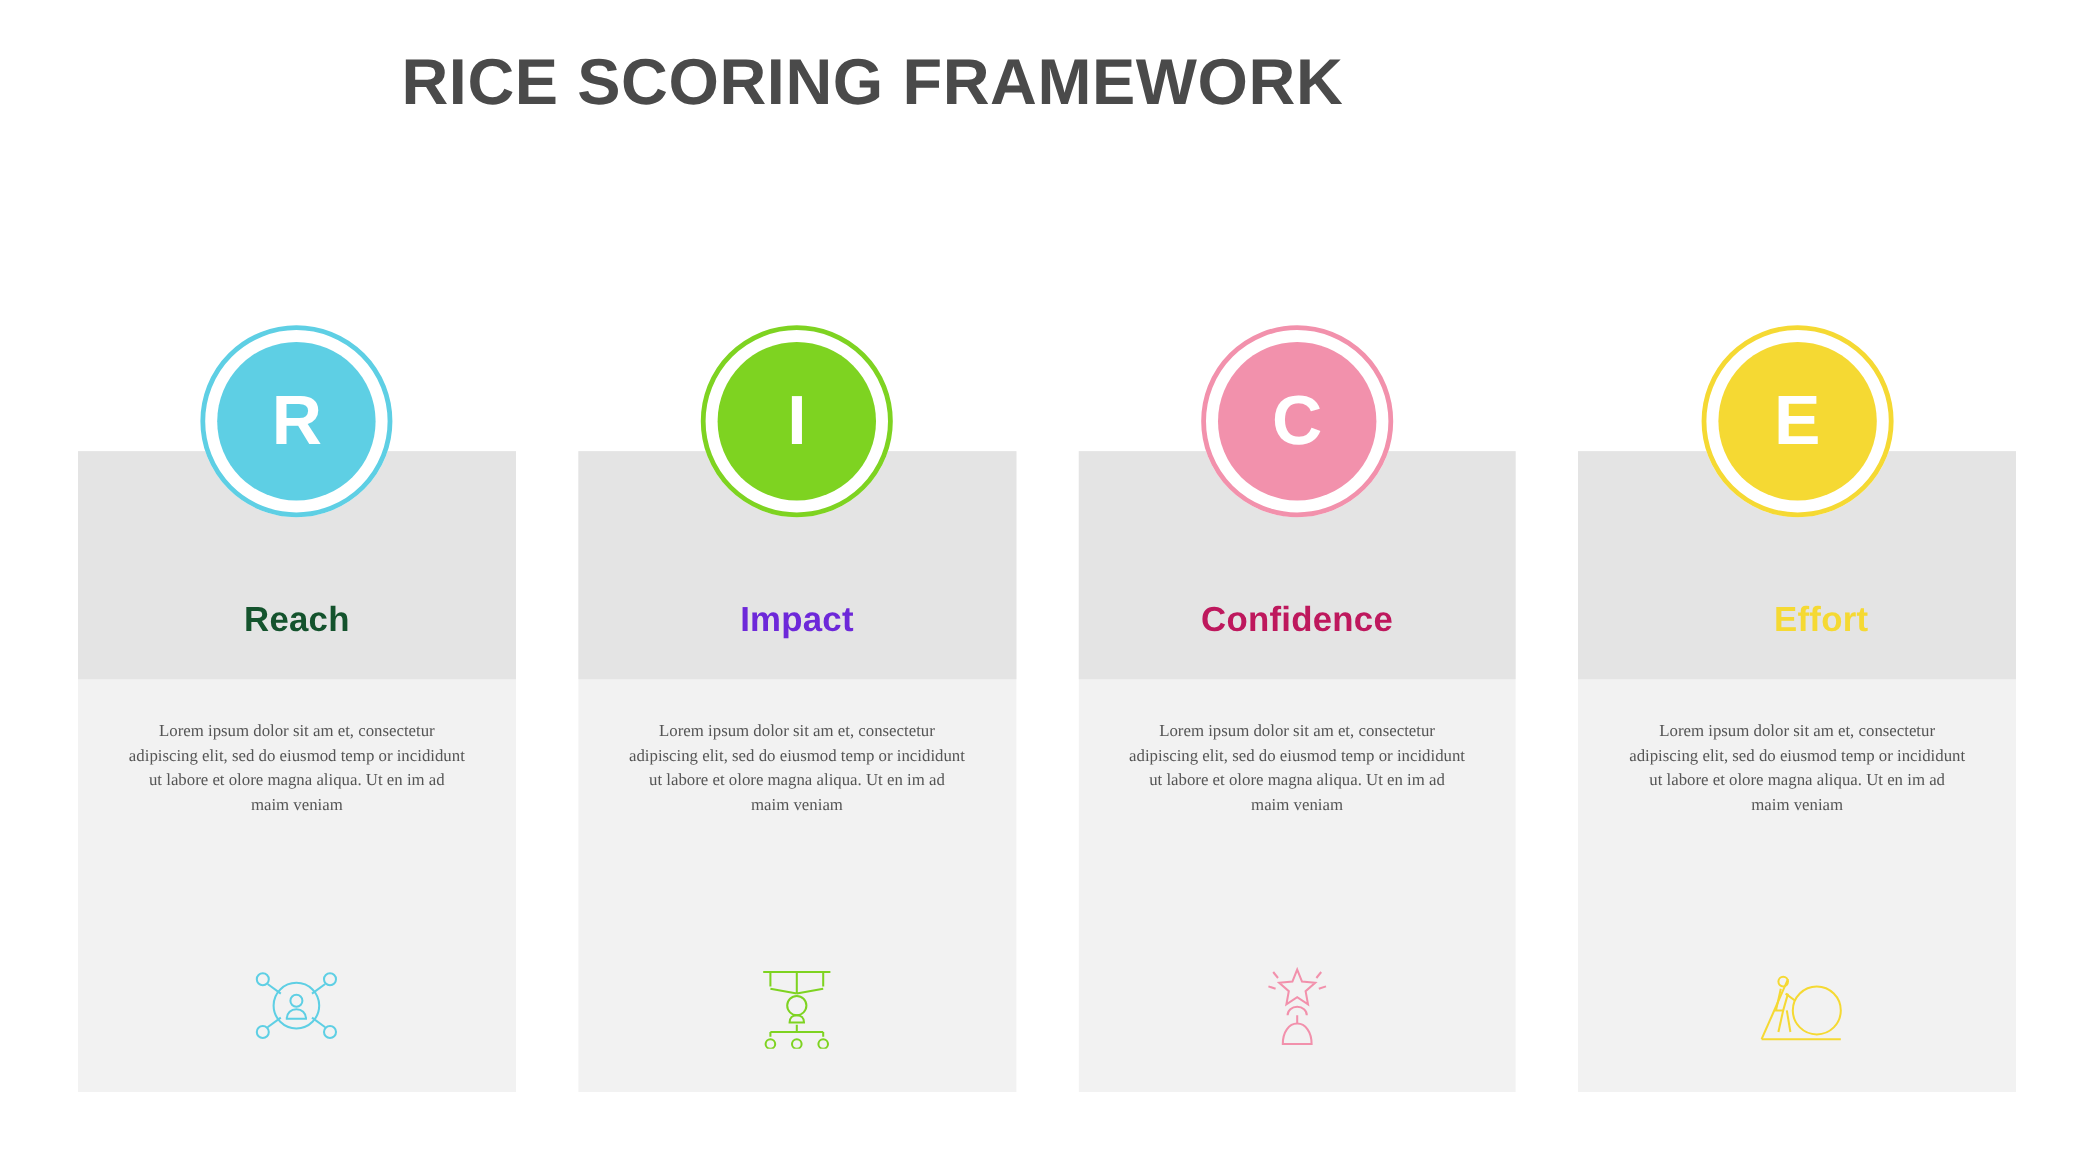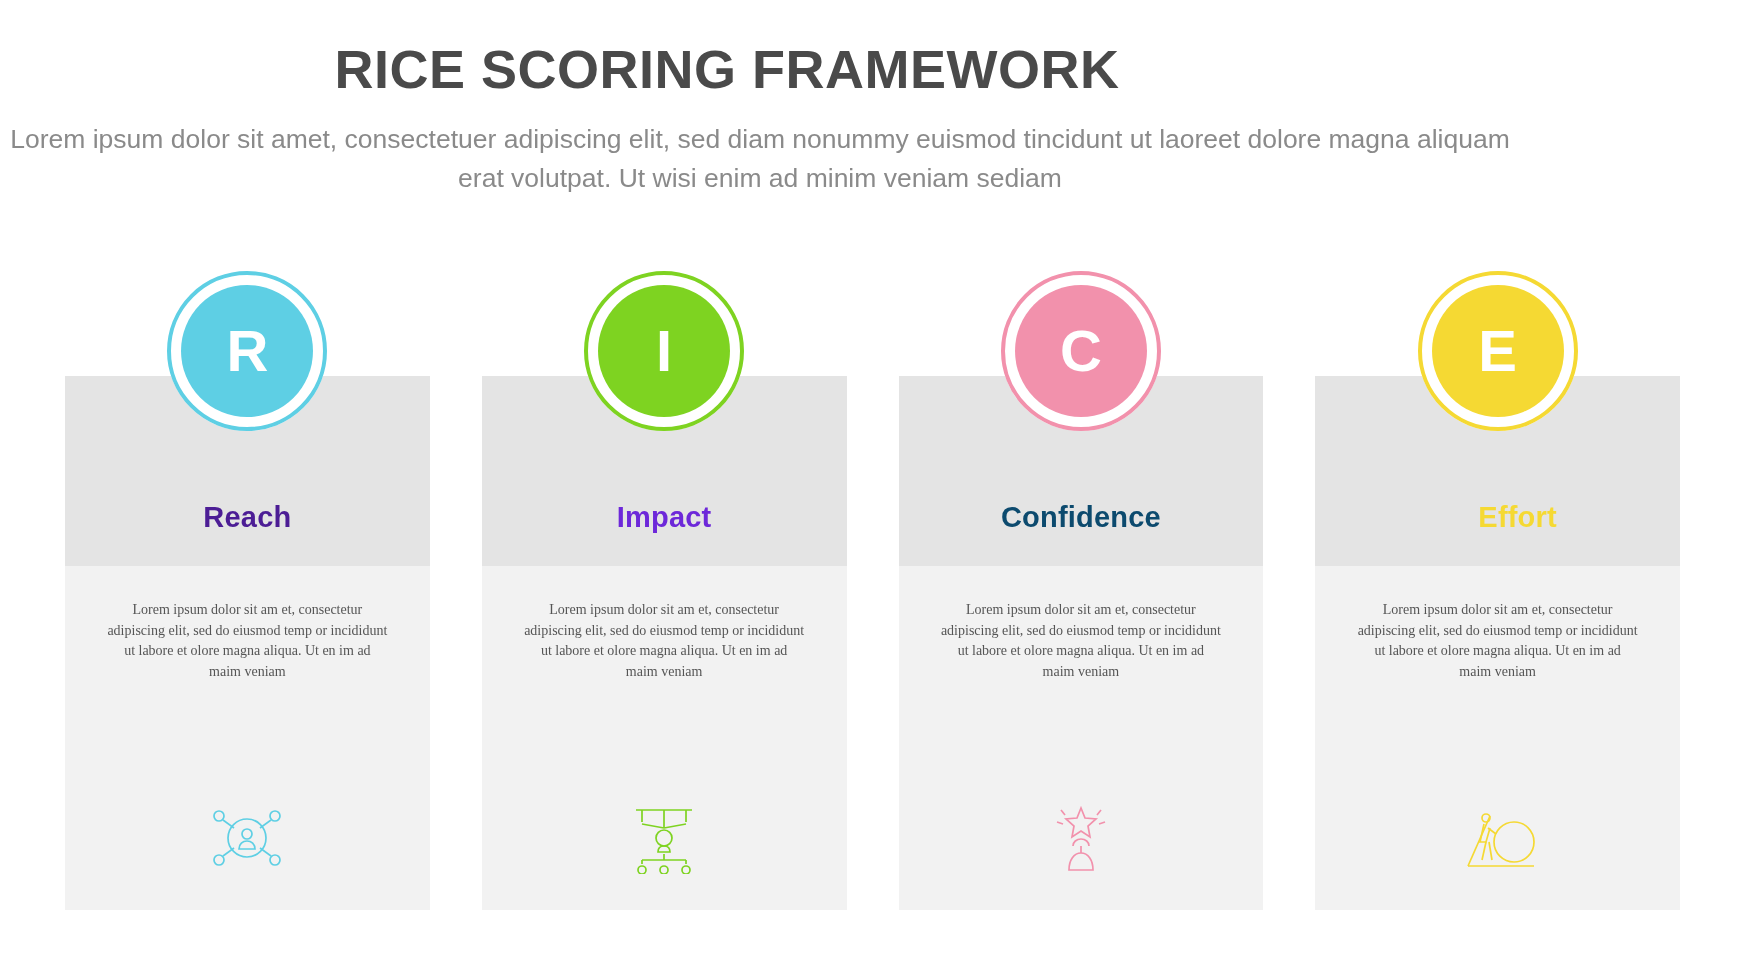--- a/index.html
+++ b/index.html
@@ -126,32 +126,31 @@
     justify-content: center;
   }
 </style>
 </head>
 <body>
 
 <div class="page">
 
   <div class="header">
     <h1 class="title">RICE SCORING FRAMEWORK</h1>
-    <p class="subtitle">Lorem ipsum dolor sit amet, consectetuer adipiscing elit, sed diam nonummy euismod tincidunt ut laoreet dolore magna aliquam erat volutpat. Ut wisi enim ad minim veniam sediam</p>
   </div>
 
   <div class="cards">
 
     <div class="card">
       <div class="card-head">
         <div class="badge">
           <div class="badge-ring" style="border-color:#5ecfe4;"></div>
           <div class="badge-inner" style="background:#5ecfe4;">R</div>
         </div>
-        <div class="card-title" style="color:#4c1d95;">Reach</div>
+        <div class="card-title" style="color:#14532d;">Reach</div>
       </div>
       <div class="card-body">
         <p class="card-desc">Lorem ipsum dolor sit am et, consectetur adipiscing elit, sed do eiusmod temp or incididunt ut labore et olore magna aliqua. Ut en im ad maim veniam</p>
       </div>
       <div class="card-icon">
         <svg width="84" height="72" viewBox="0 0 84 72" fill="none" stroke="#5ecfe4" stroke-width="1.7">
           <circle cx="42" cy="36" r="19"></circle>
           <circle cx="42" cy="32" r="5"></circle>
           <path d="M34 47c0-5 3.6-8 8-8s8 3 8 8z"></path>
           <circle cx="14" cy="14" r="5"></circle>
@@ -197,21 +196,21 @@
         </svg>
       </div>
     </div>
 
     <div class="card">
       <div class="card-head">
         <div class="badge">
           <div class="badge-ring" style="border-color:#f291ac;"></div>
           <div class="badge-inner" style="background:#f291ac;">C</div>
         </div>
-        <div class="card-title" style="color:#0c4a6e;">Confidence</div>
+        <div class="card-title" style="color:#be185d;">Confidence</div>
       </div>
       <div class="card-body">
         <p class="card-desc">Lorem ipsum dolor sit am et, consectetur adipiscing elit, sed do eiusmod temp or incididunt ut labore et olore magna aliqua. Ut en im ad maim veniam</p>
       </div>
       <div class="card-icon">
         <svg width="84" height="72" viewBox="0 0 84 72" fill="none" stroke="#f291ac" stroke-width="1.7">
           <path d="M42 6 L46 16 L57 17 L49 24 L51 35 L42 29 L33 35 L35 24 L27 17 L38 16 Z"></path>
           <line x1="22" y1="8" x2="26" y2="13"></line>
           <line x1="18" y1="20" x2="24" y2="22"></line>
           <line x1="62" y1="8" x2="58" y2="13"></line>

